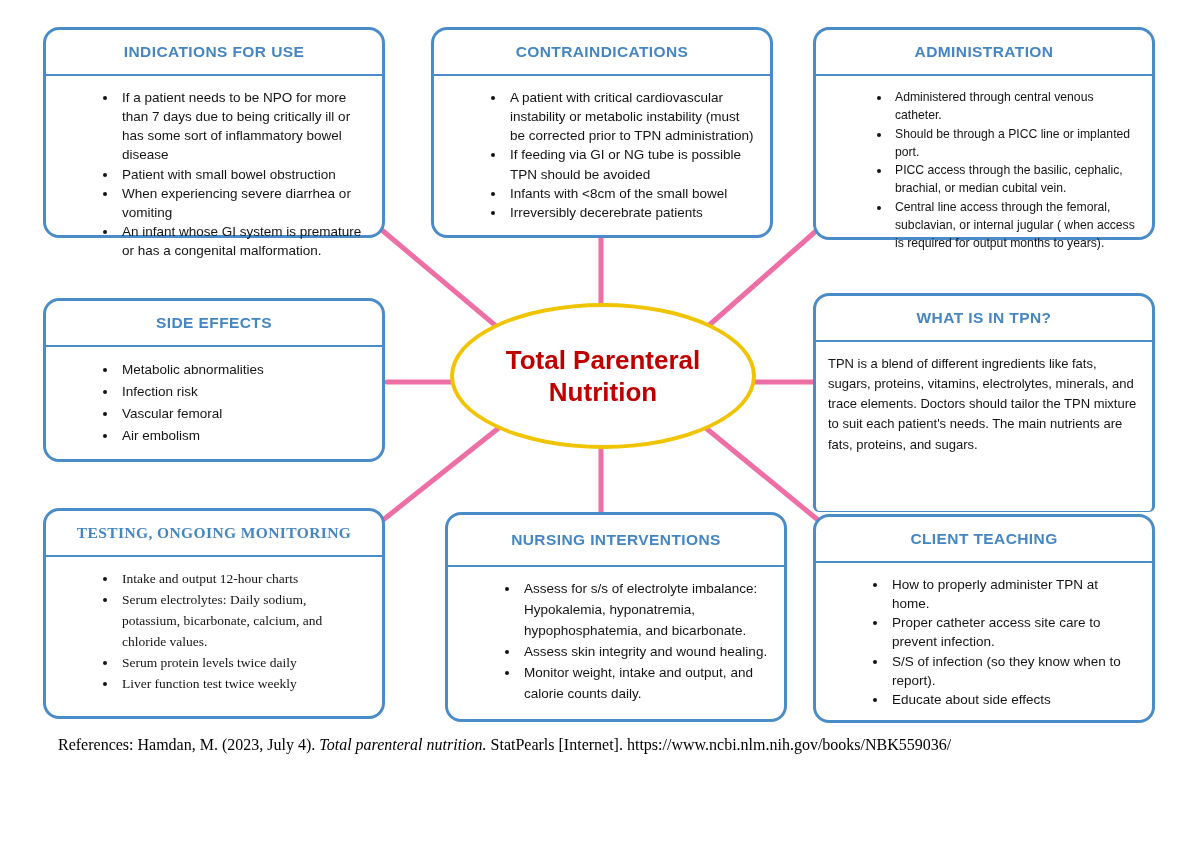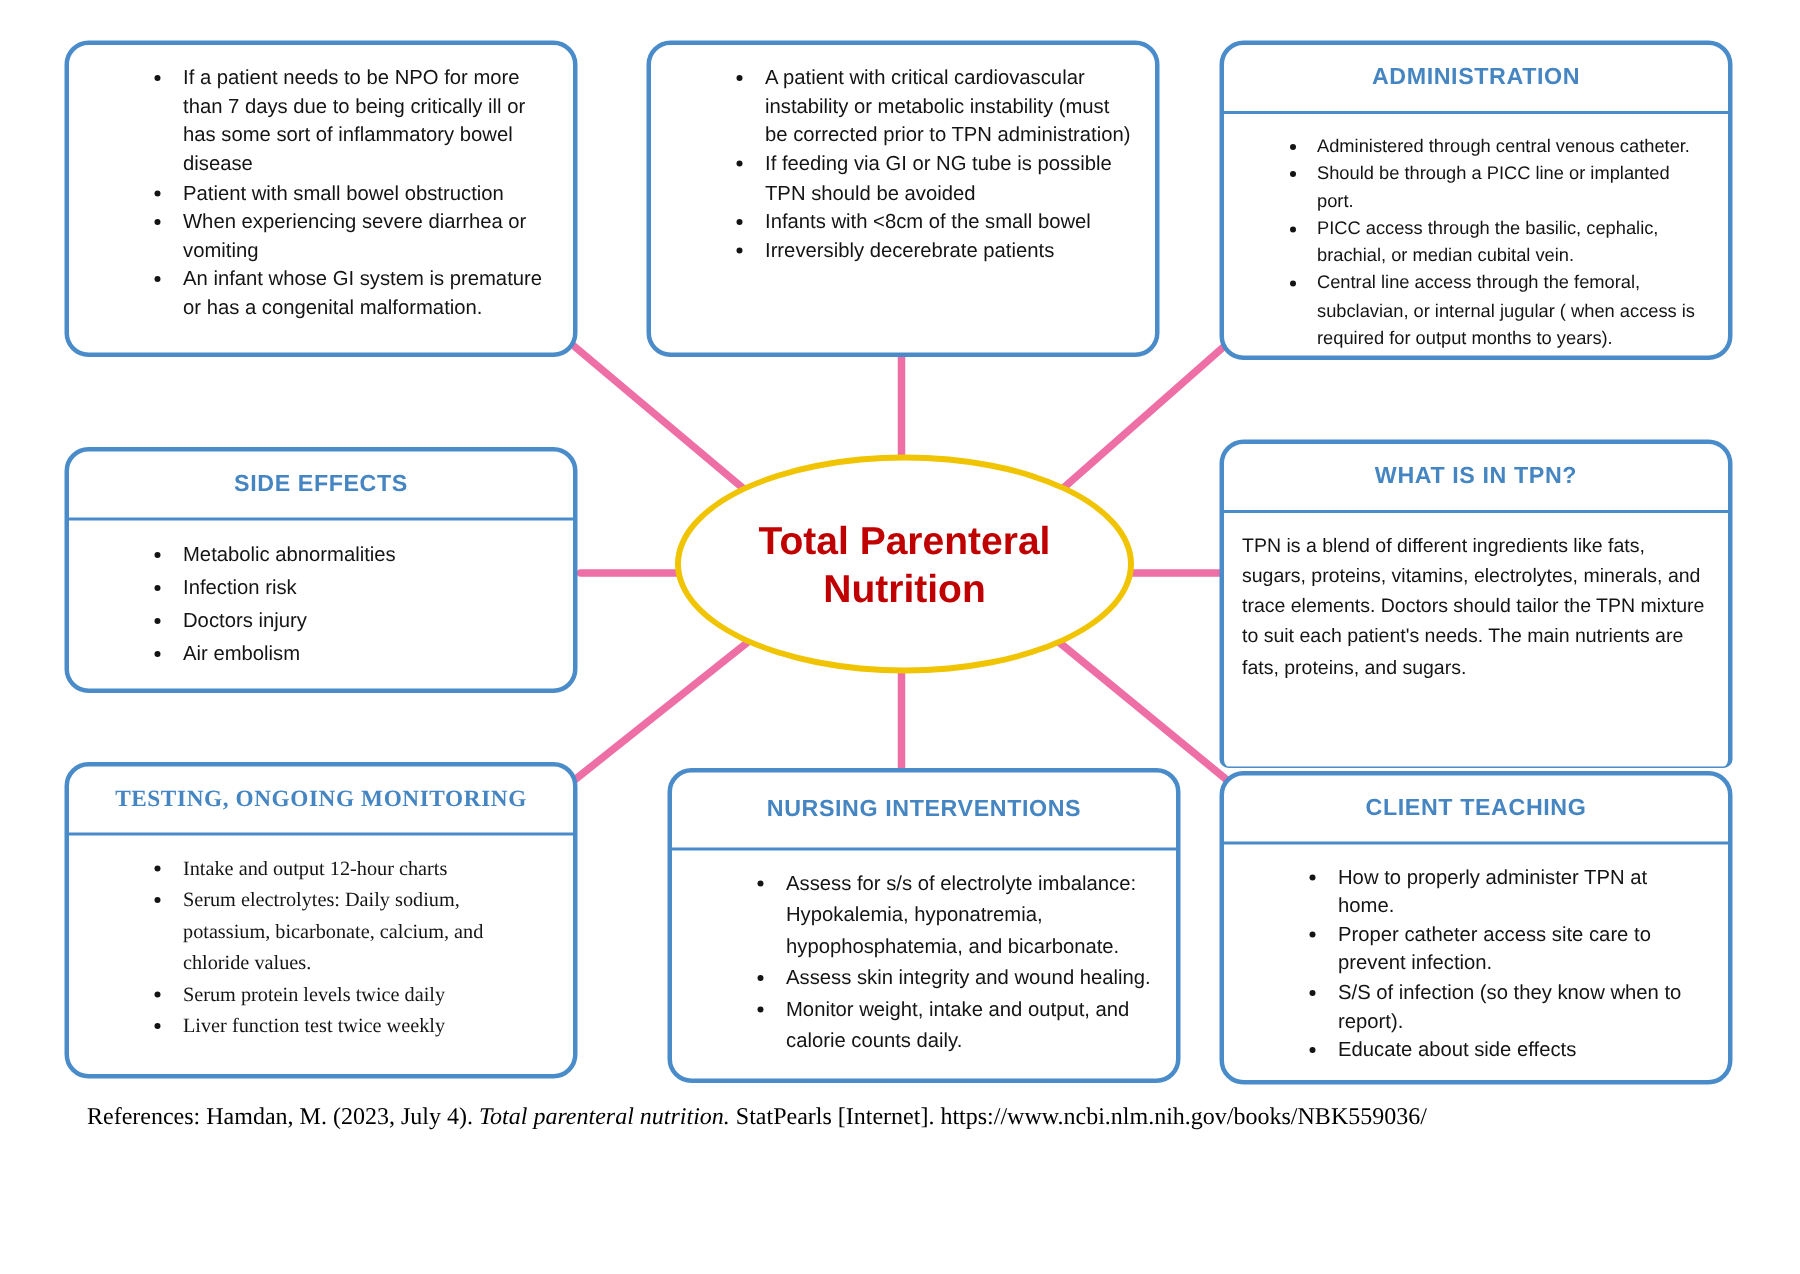--- a/index.html
+++ b/index.html
@@ -35,21 +35,21 @@
     color: #141414;
     font-size: 13.5px;
     line-height: 1.42;
     padding: 4px 16px 0 0;
   }
   .box ul { margin: 8px 0 0 0; padding-left: 72px; }
   .box li { padding-left: 4px; }
 
   .lh-tall .box-body { line-height: 1.62; }
   .lh-med  .box-body { line-height: 1.55; }
-  .small-text .box-body { font-size: 12.2px; line-height: 1.5; }
+  .small-text .box-body { font-size: 12.2px; line-height: 1.5; padding-left: 17px; }
   .small-text ul { padding-left: 58px; }
 
   .thin-bottom { border-bottom-width: 1.5px; border-bottom-left-radius: 6px; border-bottom-right-radius: 6px; }
   .box-paragraph {
     padding: 12px 14px 0 12px;
     font-size: 13px;
     line-height: 1.55;
     color: #141414;
   }
 
@@ -95,31 +95,33 @@
     <line x1="383" y1="520" x2="515" y2="415" stroke="#ee6ea6" stroke-width="5" stroke-linecap="round"></line>
     <line x1="601" y1="440" x2="601" y2="515" stroke="#ee6ea6" stroke-width="5" stroke-linecap="round"></line>
     <line x1="818" y1="520" x2="690" y2="415" stroke="#ee6ea6" stroke-width="5" stroke-linecap="round"></line>
   </svg>
 
   <div class="oval">
     <div class="oval-label">Total Parenteral Nutrition</div>
   </div>
 
   <section class="box" style="left:43px; top:27px; width:342px; height:211px;">
+    <h2 class="box-title">INDICATIONS FOR USE</h2>
     <div class="box-body">
       <ul>
         <li>If a patient needs to be NPO for more than 7 days due to being critically ill or has some sort of inflammatory bowel disease</li>
         <li>Patient with small bowel obstruction</li>
         <li>When experiencing severe diarrhea or vomiting</li>
         <li>An infant whose GI system is premature or has a congenital malformation.</li>
       </ul>
     </div>
   </section>
 
   <section class="box" style="left:431px; top:27px; width:342px; height:211px;">
+    <h2 class="box-title">CONTRAINDICATIONS</h2>
     <div class="box-body">
       <ul>
         <li>A patient with critical cardiovascular instability or metabolic instability (must be corrected prior to TPN administration)</li>
         <li>If feeding via GI or NG tube is possible TPN should be avoided</li>
         <li>Infants with &lt;8cm of the small bowel</li>
         <li>Irreversibly decerebrate patients</li>
       </ul>
     </div>
   </section>
 
@@ -134,21 +136,21 @@
       </ul>
     </div>
   </section>
 
   <section class="box lh-tall" style="left:43px; top:298px; width:342px; height:164px;">
     <h2 class="box-title">SIDE EFFECTS</h2>
     <div class="box-body">
       <ul>
         <li>Metabolic abnormalities</li>
         <li>Infection risk</li>
-        <li>Doctors injury</li>
+        <li>Vascular femoral</li>
         <li>Air embolism</li>
       </ul>
     </div>
   </section>
 
   <section class="box thin-bottom" style="left:813px; top:293px; width:342px; height:219px;">
     <h2 class="box-title">WHAT IS IN TPN?</h2>
     <div class="box-paragraph">TPN is a blend of different ingredients like fats, sugars, proteins, vitamins, electrolytes, minerals, and trace elements. Doctors should tailor the TPN mixture to suit each patient's needs. The main nutrients are fats, proteins, and sugars.</div>
   </section>
 

